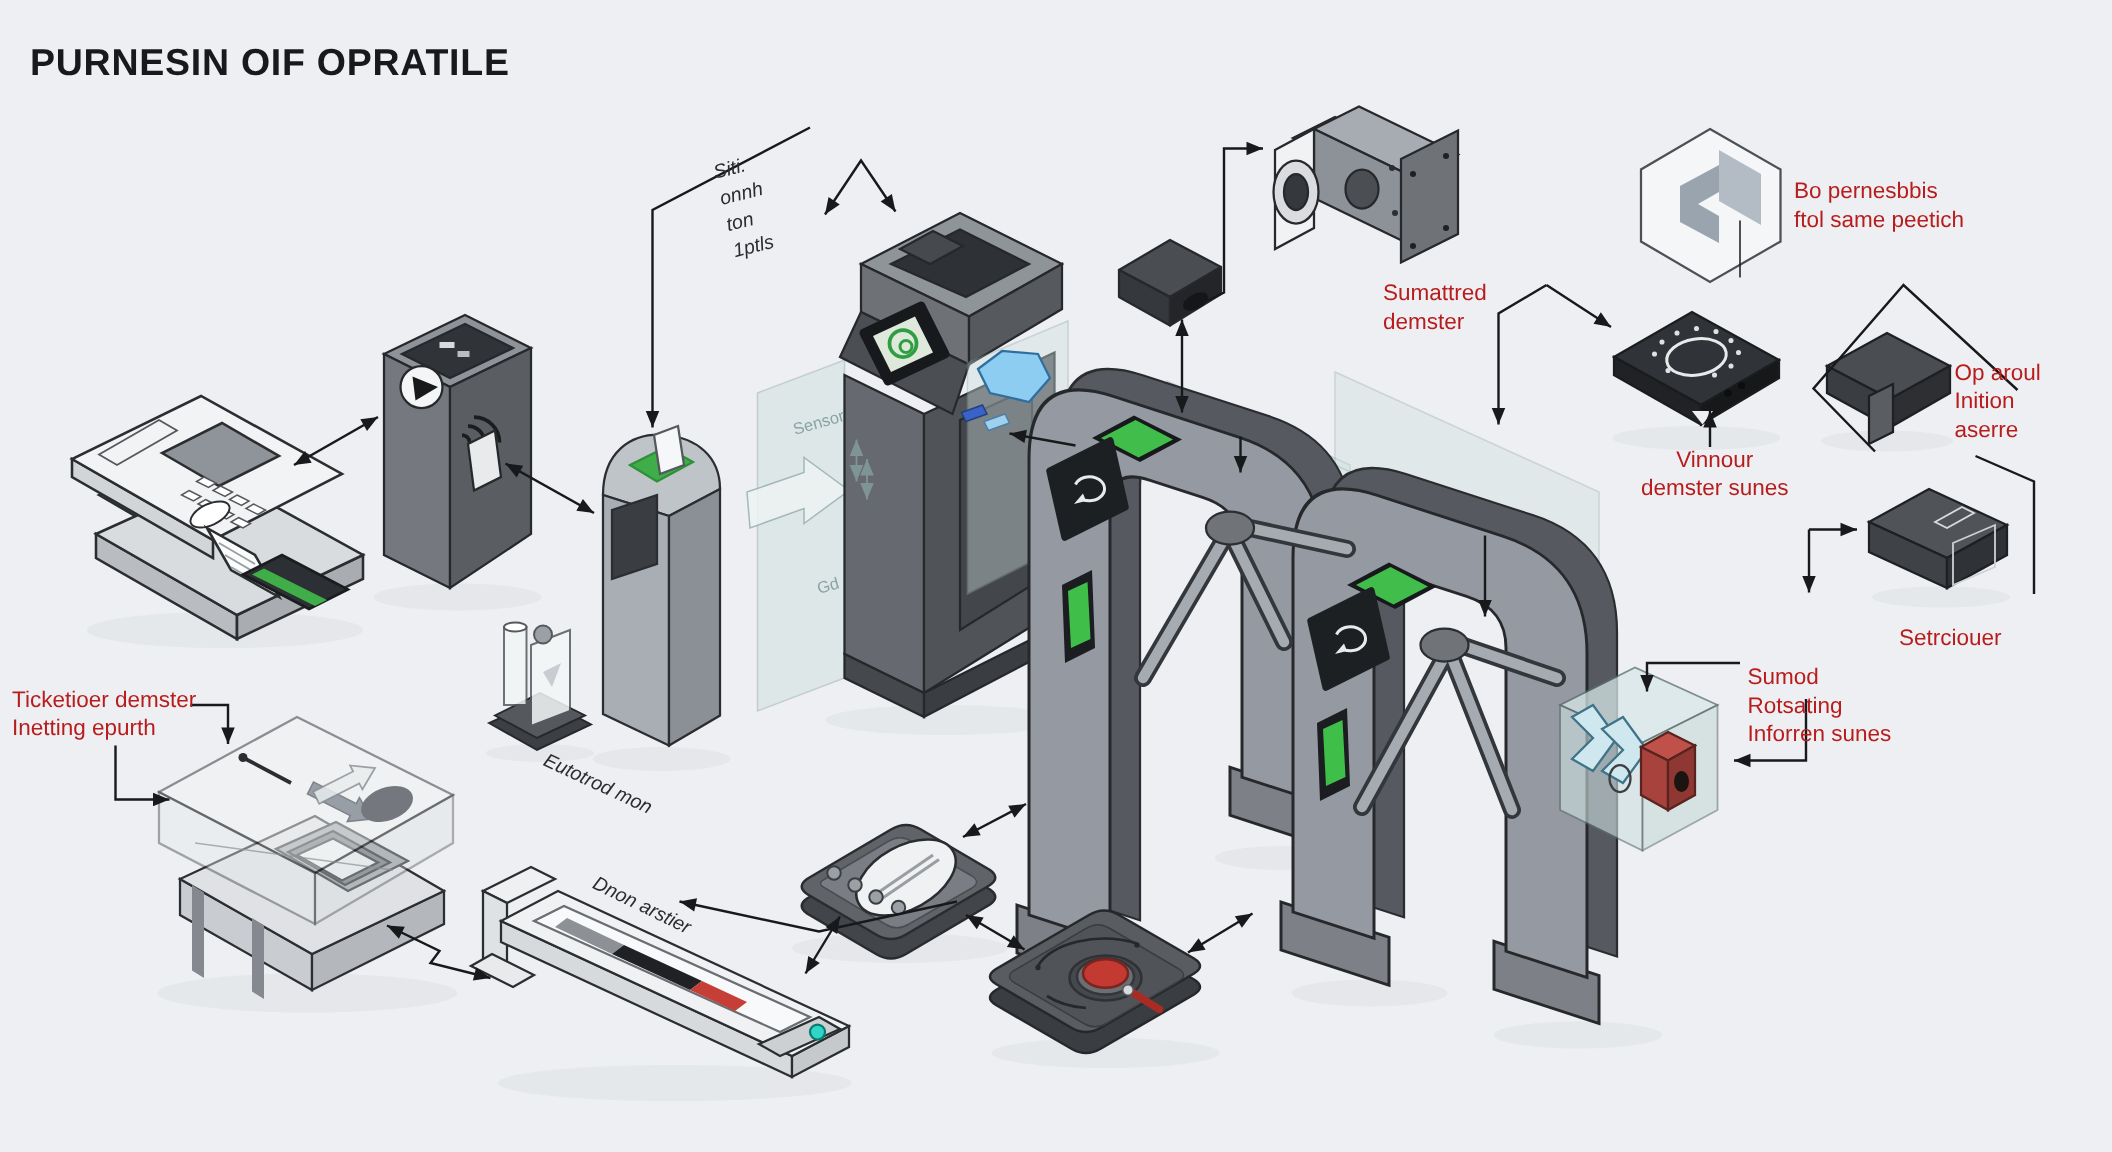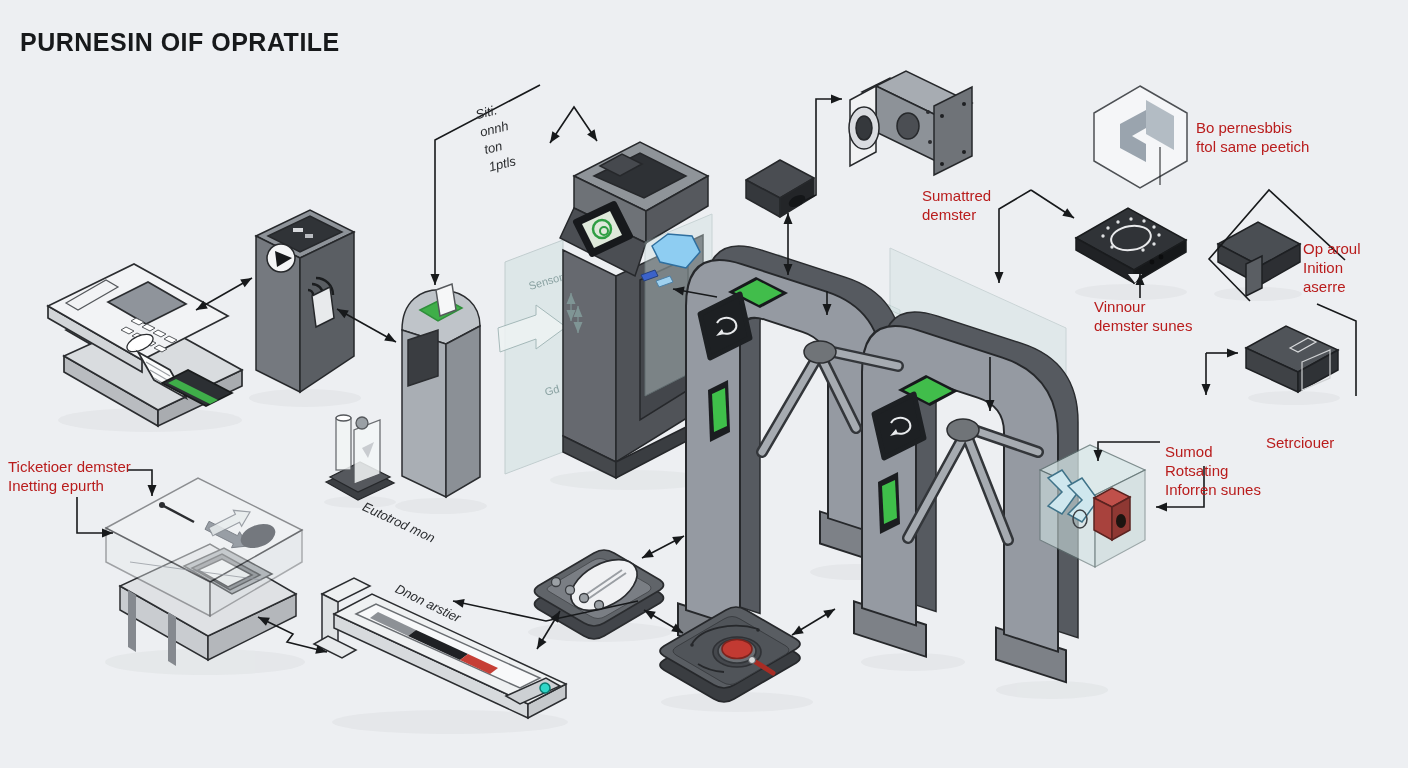--- a/index.html
+++ b/index.html
@@ -441,32 +441,32 @@
   <div class="lab" style="left:1196px;top:118px;">
     <span>Bo pernesbbis</span>
     <span>ftol same peetich</span>
   </div>
 
   <div class="lab" style="left:1303px;top:239px;">
     <span>Op aroul</span>
     <span>Inition aserre</span>
   </div>
 
-  <div class="lab" style="left:1094px;top:297px;">
+  <div class="lab" style="left:1094px;top:297px;text-align:center;">
     <span>Vinnour</span>
     <span>demster sunes</span>
   </div>
 
   <div class="lab" style="left:1165px;top:414px;margin-top:28px;">
     <span>Sumod</span>
     <span>Rotsating</span>
     <span>Inforren sunes</span>
   </div>
 
-  <div class="lab" style="left:1266px;top:416px;margin-top:17px;">Setrciouer</div>
+  <div class="lab" style="left:1266px;top:416px;">Setrciouer</div>
 
   <div class="lab" style="left:8px;top:457px;">
     <span>Ticketioer demster</span>
     <span>Inetting epurth</span>
   </div>
 
   <div class="lab it" style="left:367px;top:498px;transform:rotate(25deg);transform-origin:left top;">Eutotrod mon</div>
   <div class="lab it" style="left:400px;top:580px;transform:rotate(26deg);transform-origin:left top;">Dnon arstier</div>
 </div>
 

